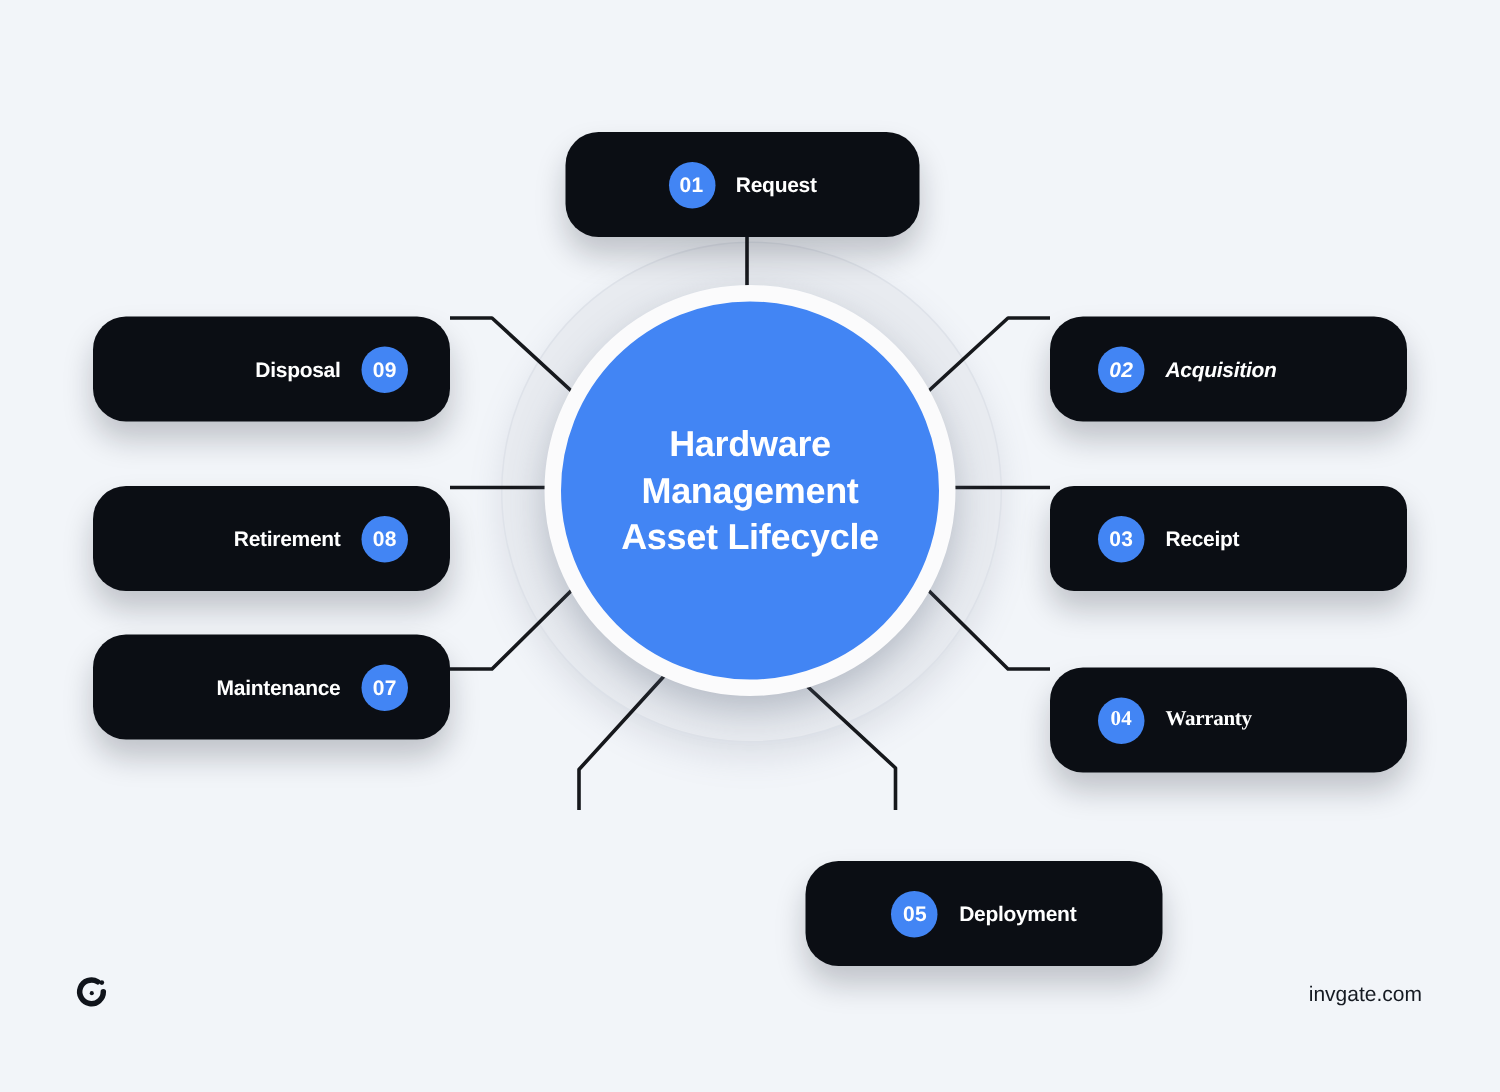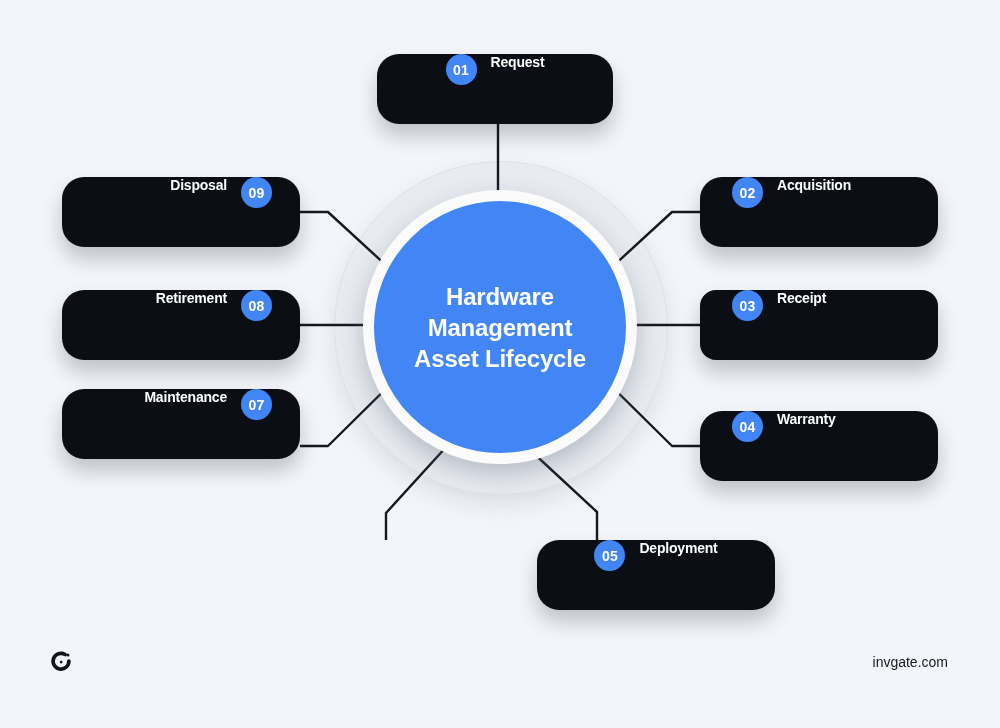--- a/index.html
+++ b/index.html
@@ -54,24 +54,25 @@
     text-align:center;
     letter-spacing:-0.2px;
   }
   
   .node{
     position:absolute;
     height:70px;
     background:var(--box,#0B0E14);
     border-radius:22px;
     box-shadow:0 12px 20px rgba(15,20,30,0.22);
-    display:flex;align-items:flex-start;
+    display:flex;align-items:center;
     gap:14px;
     box-sizing:border-box;
     z-index:4;
+    margin-top:34px;
   }
   .node .badge{
     width:31px;height:31px;
     border-radius:50%;
     background:var(--accent,#4285F4);
     color:#fff;
     font-size:14px;font-weight:700;
     display:flex;align-items:center;justify-content:center;
     flex:0 0 auto;
     letter-spacing:0.2px;
@@ -81,23 +82,23 @@
     font-size:14px;
     font-weight:600;
     letter-spacing:-0.2px;
     white-space:nowrap;
   }
   .align-center{justify-content:center;}
   .align-left{justify-content:flex-start;padding-left:32px;}
   .align-right{justify-content:flex-end;padding-right:28px;}
 
   .pos-request    {left:377px;top:54px; width:236px;}
-  .pos-acquisition{left:700px;top:177px;width:238px;}
+  .pos-acquisition{left:700px;top:177px;width:238px;font-style:italic;}
   .pos-receipt    {left:700px;top:290px;width:238px;border-radius:16px;}
-  .pos-warranty   {left:700px;top:411px;width:238px;}
+  .pos-warranty   {left:700px;top:411px;width:238px;font-family:Liberation Serif, serif;}
   .pos-deployment {left:537px;top:540px;width:238px;}
   .pos-bau        {left:230px;top:540px;width:238px;}
   .pos-maintenance{left:62px; top:389px;width:238px;}
   .pos-retirement {left:62px; top:290px;width:238px;}
   .pos-disposal   {left:62px; top:177px;width:238px;}
 
   
   .footer-logo{
     position:absolute;left:50px;top:650px;
     width:22px;height:22px;z-index:5;

